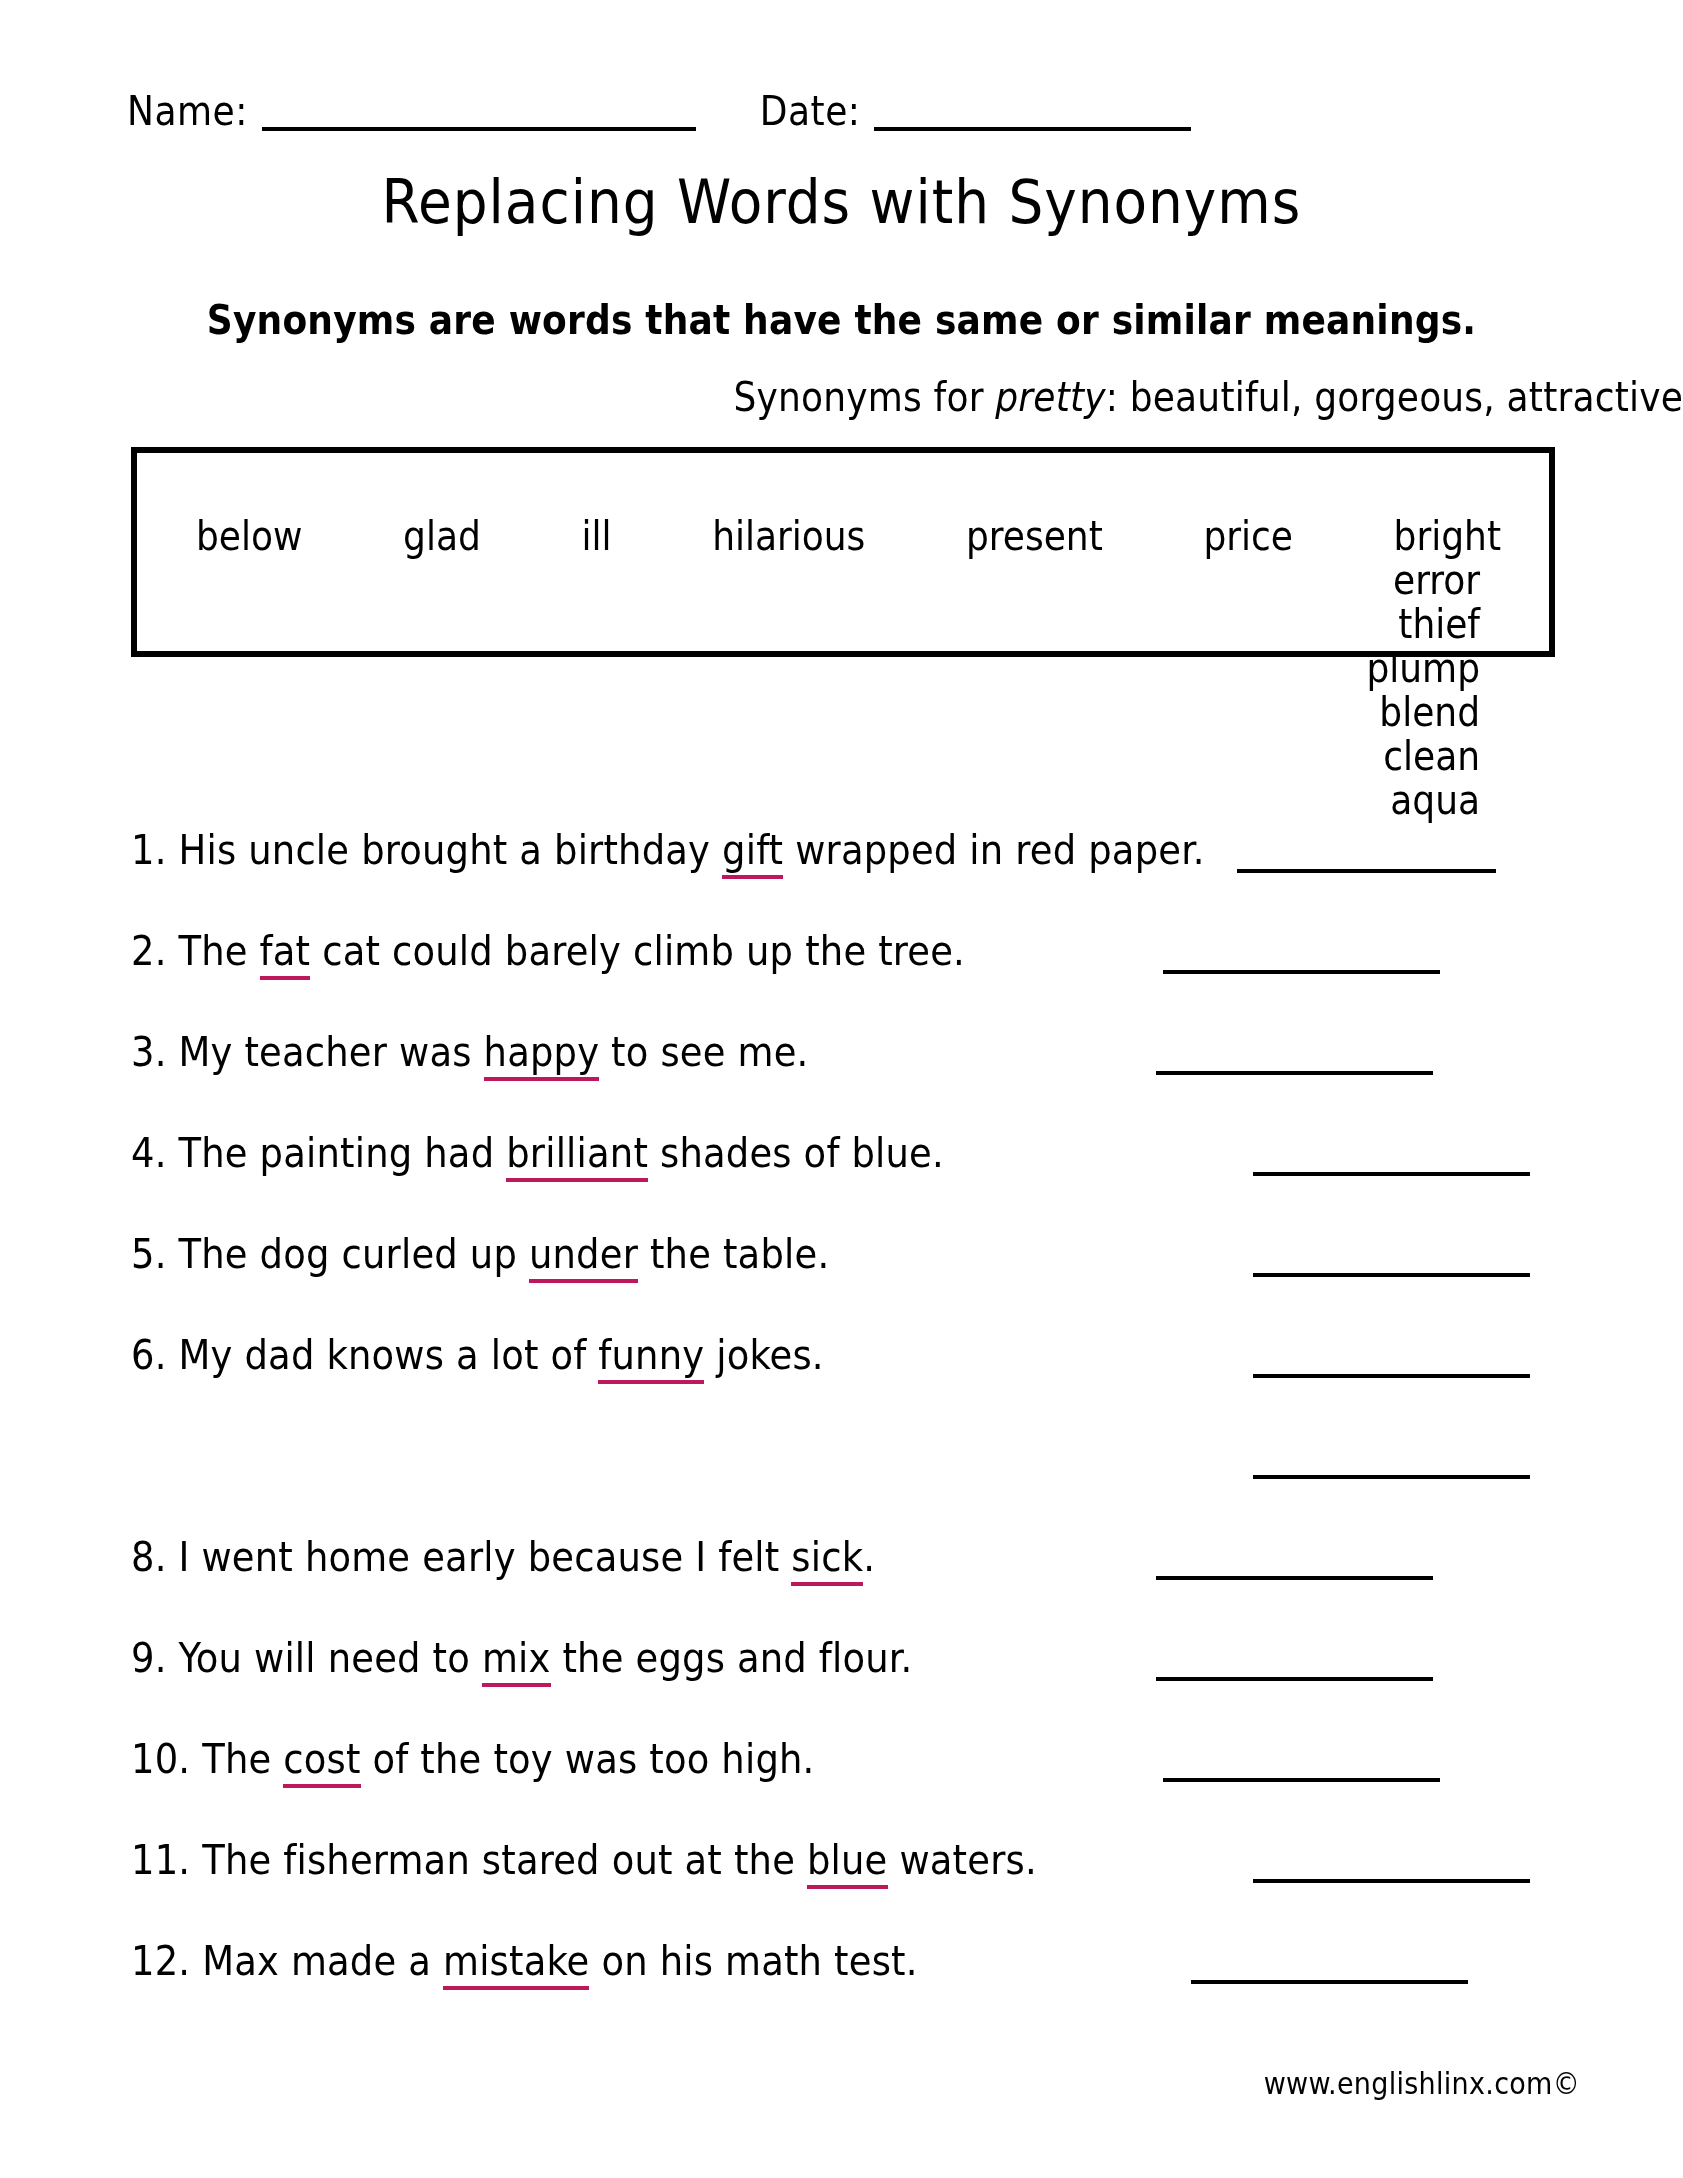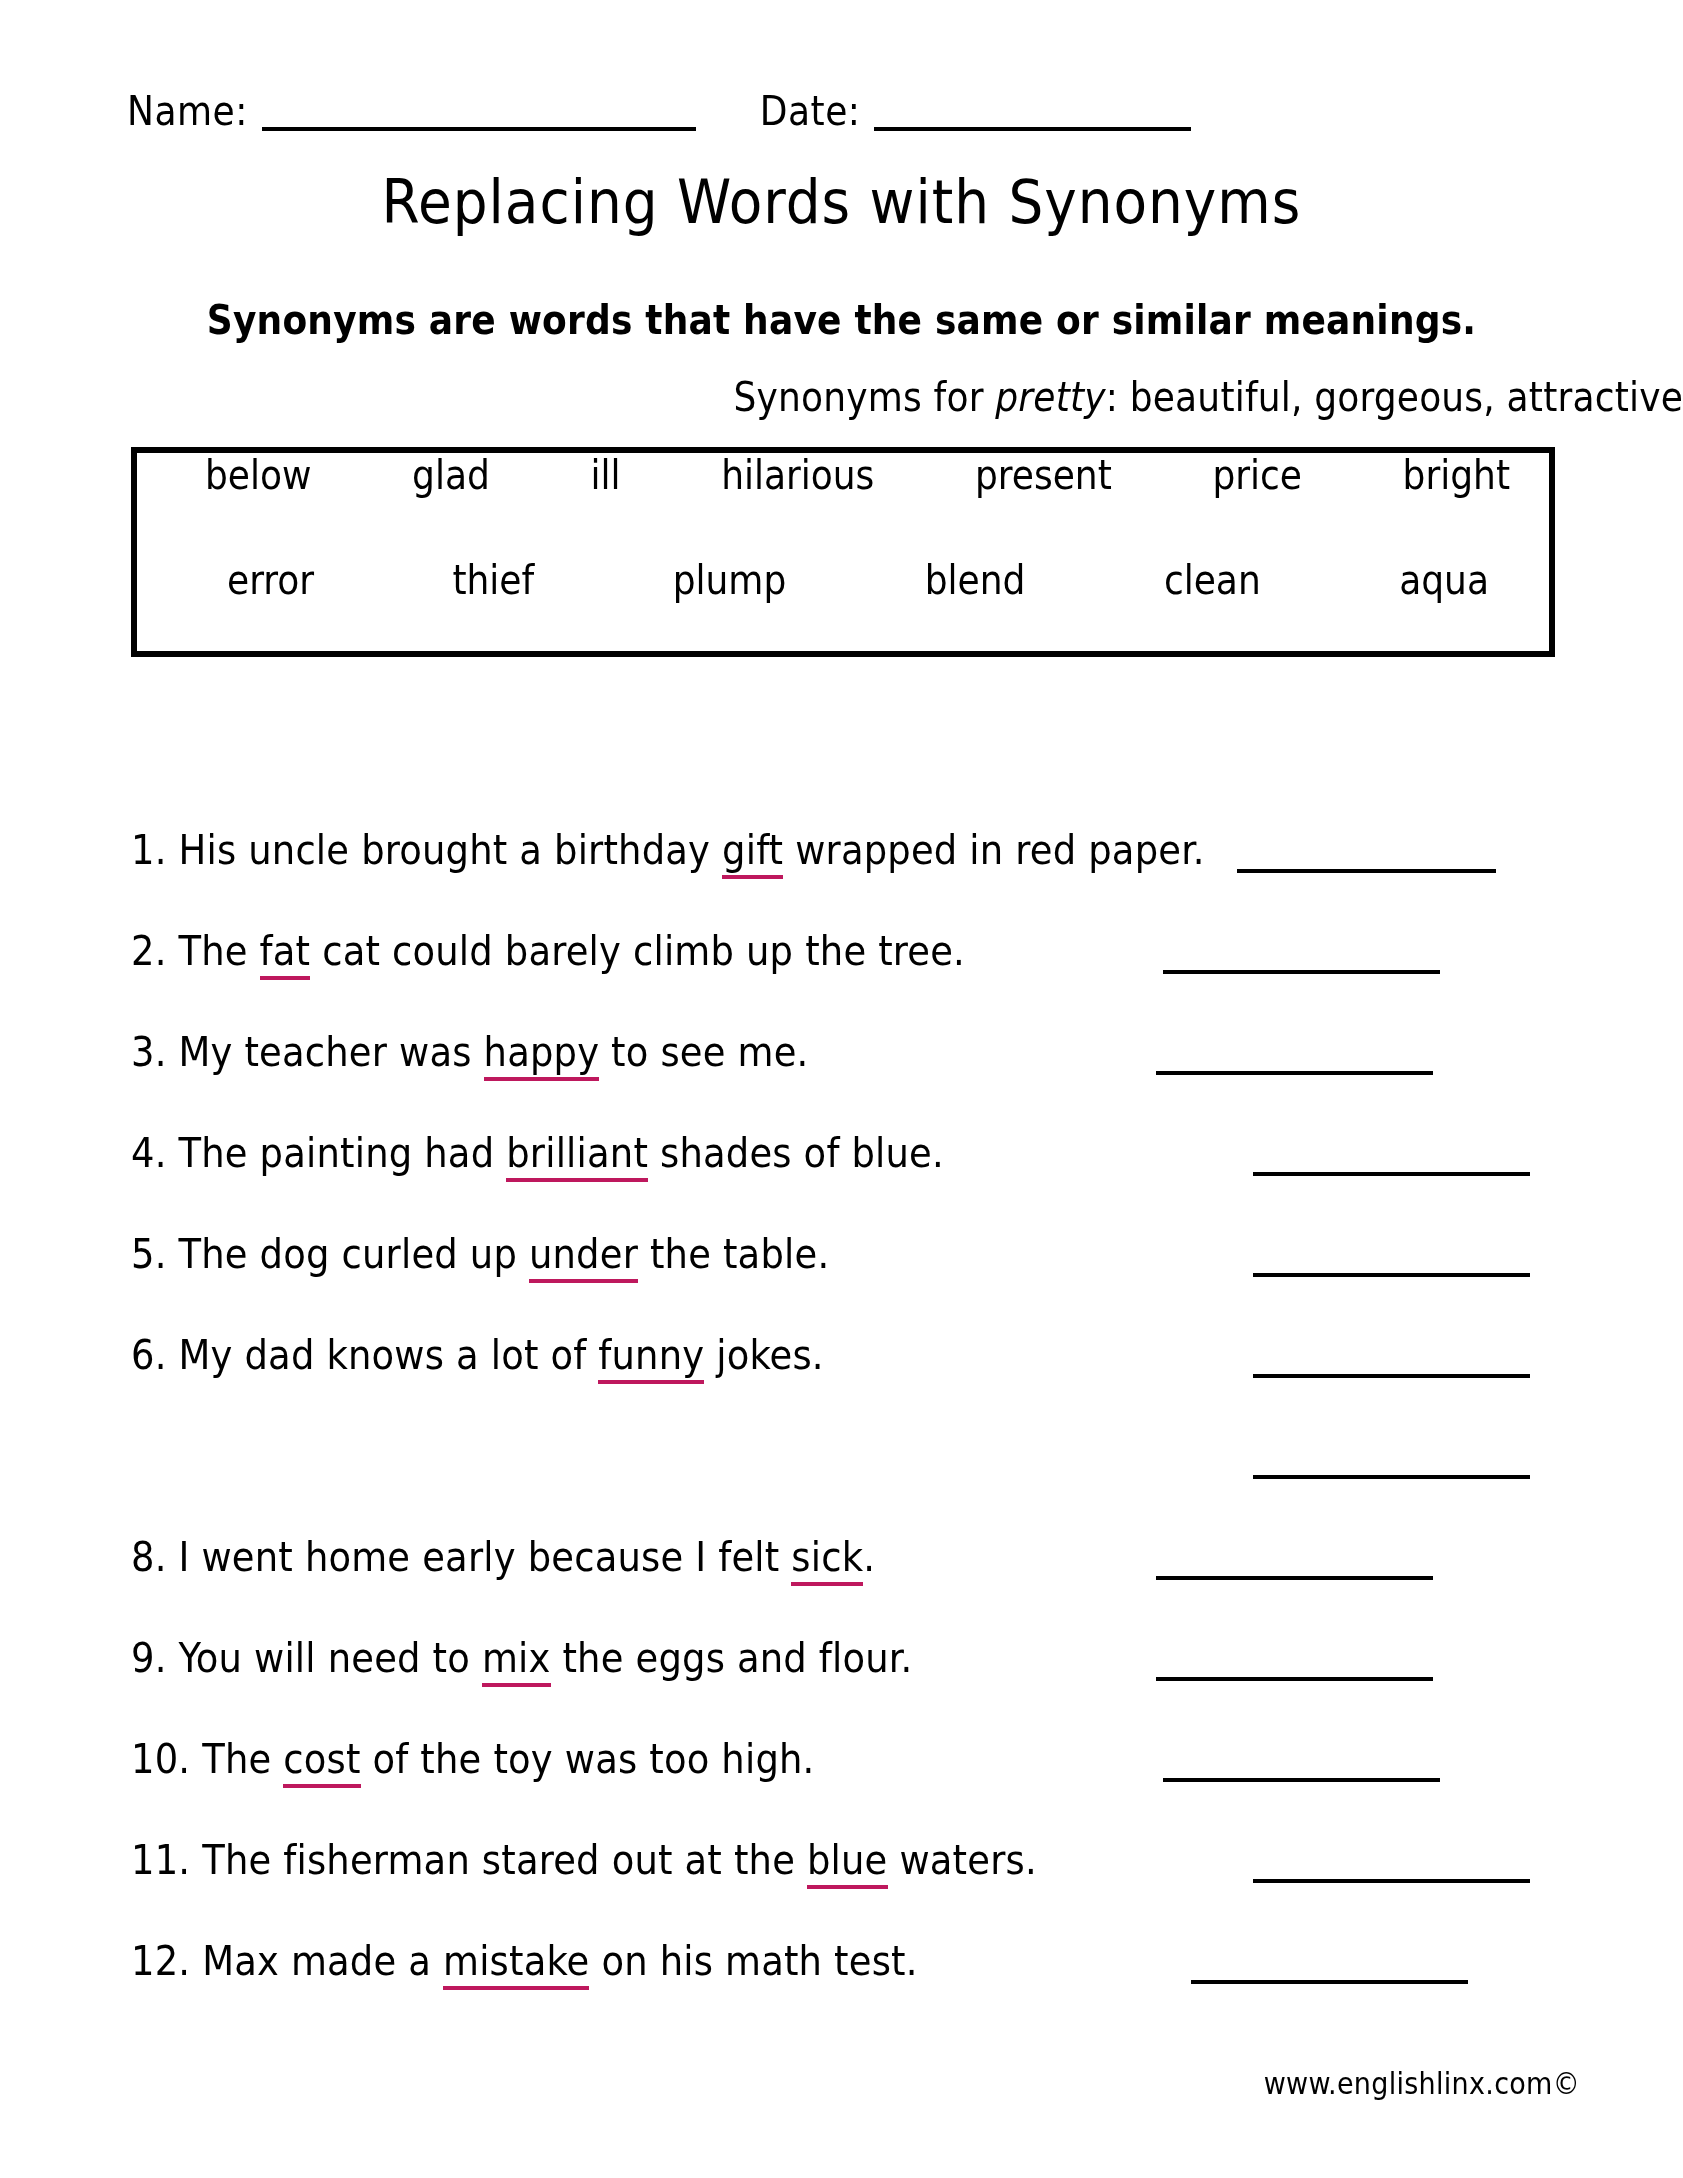--- a/index.html
+++ b/index.html
@@ -92,34 +92,34 @@
     top: 447px;
     left: 131px;
     width: 1424px;
     height: 210px;
     border: 6px solid #000;
     box-sizing: border-box;
     background: #fff;
   }
   .bank-row {
     display: flex;
-    align-items: flex-start;
+    align-items: flex-end;
     width: 100%;
     box-sizing: border-box;
-    margin-left: 9px;
   }
   .bank-row-1 {
     height: 105px;
     padding: 0 48px 0 59px;
     justify-content: space-between;
   }
   .bank-row-2 {
     height: 93px;
     padding: 0 69px 0 81px;
     justify-content: space-between;
+    flex-direction: column;
   }
   .bank-word {
     font-size: 40px;
     line-height: 44px;
     white-space: nowrap;
   }
 
   
   .directions {
     position: absolute;

